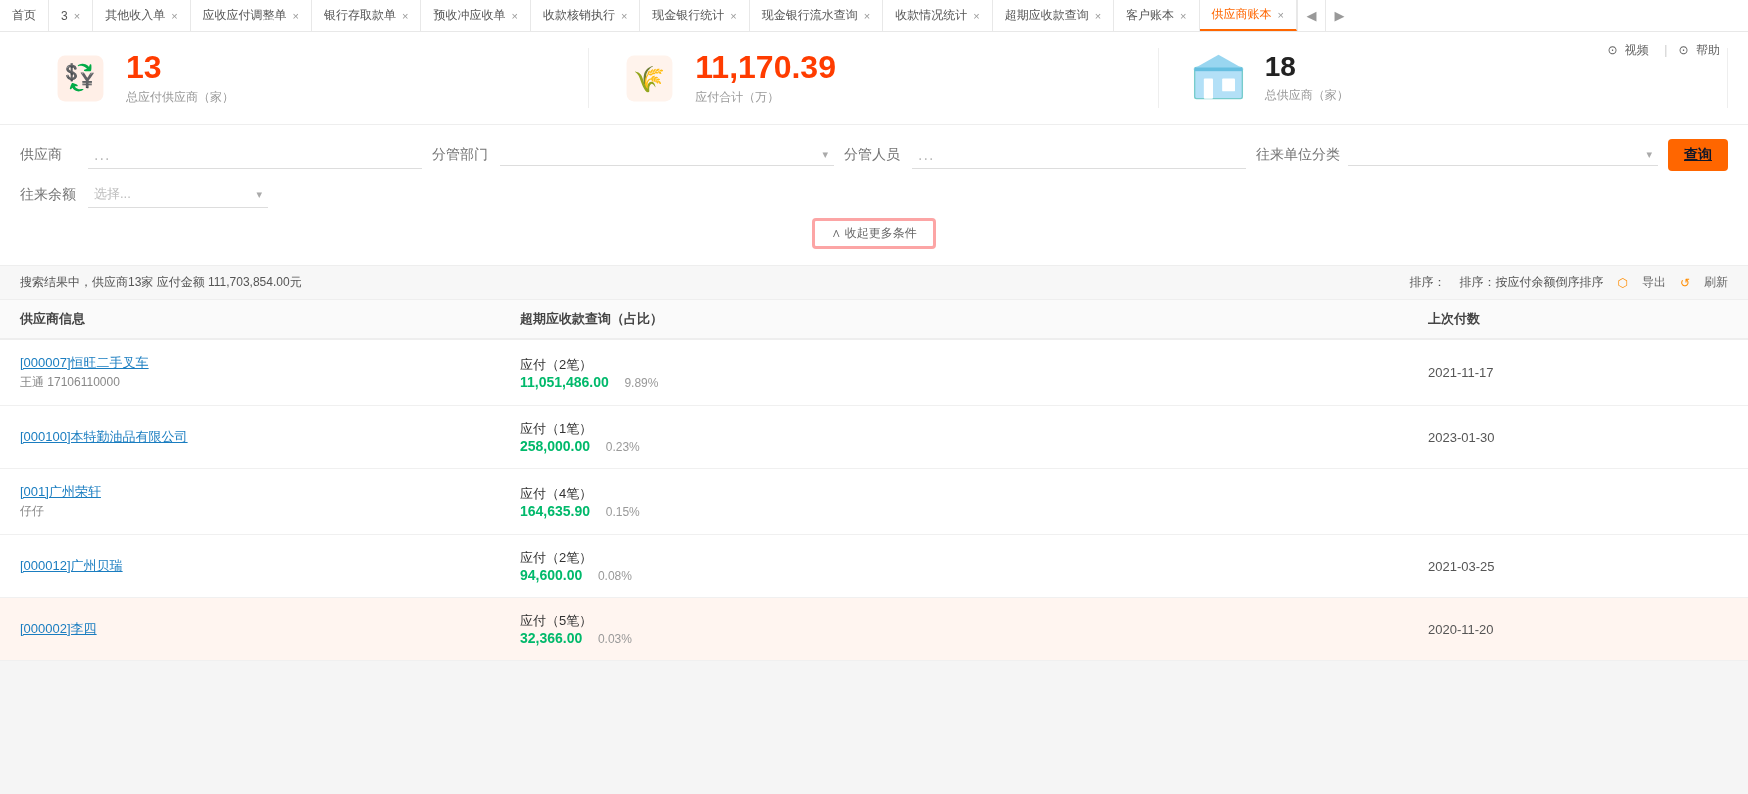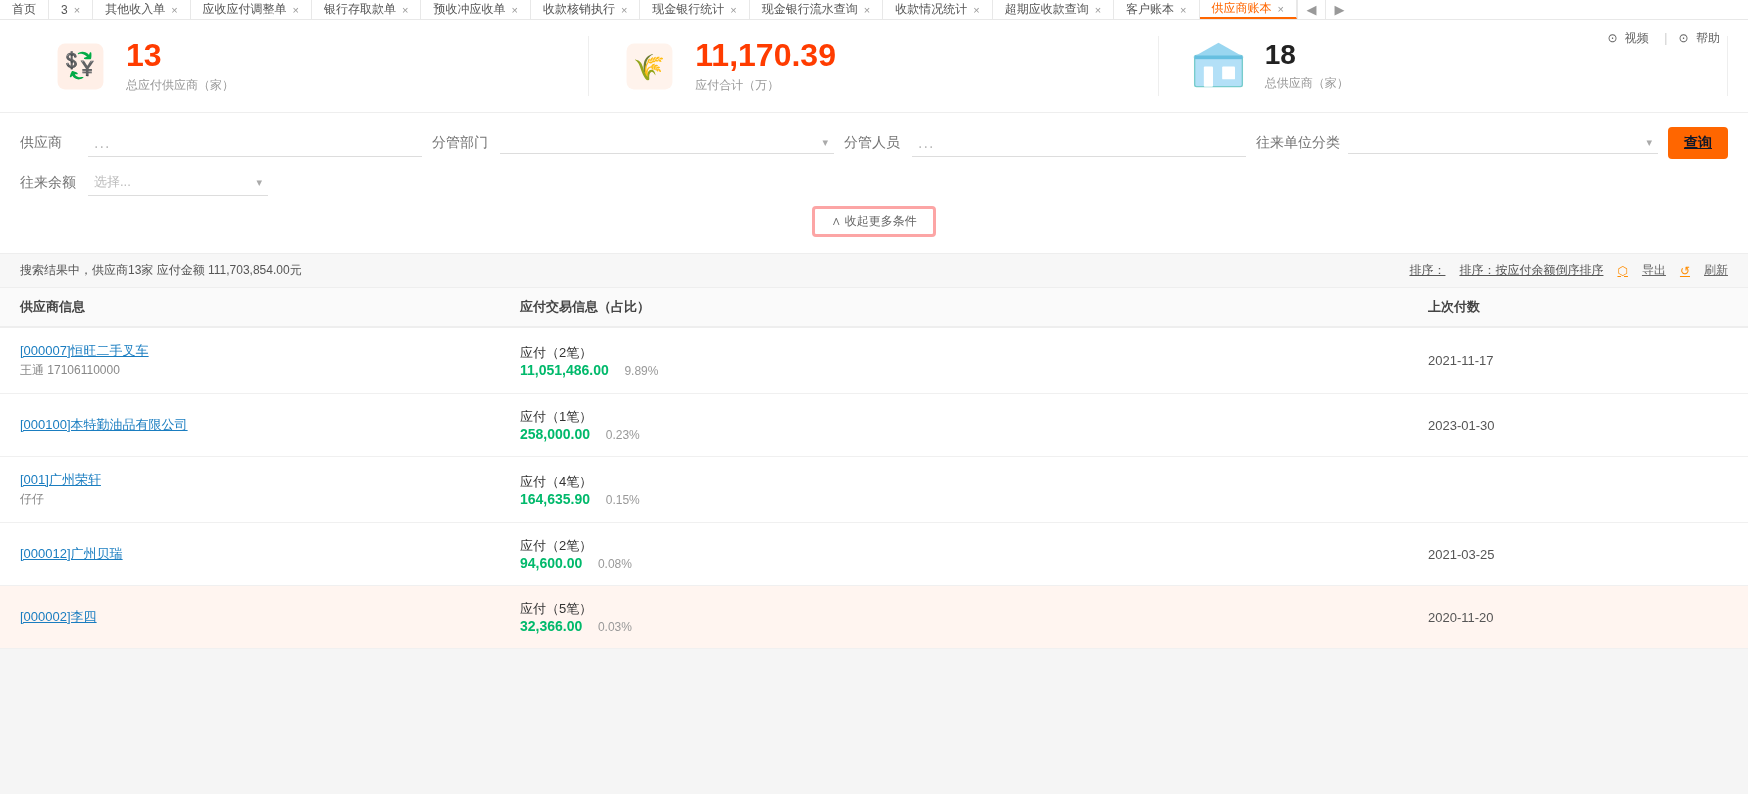--- a/index.html
+++ b/index.html
@@ -4,21 +4,21 @@
   <style>
     * { box-sizing: border-box; margin: 0; padding: 0; }
     body { font-family: "Microsoft YaHei", "PingFang SC", sans-serif; font-size: 13px; background: #f5f5f5; color: #333; overflow-x: hidden; }
 
     
     .top-nav {
       display: flex;
       align-items: center;
       background: #fff;
       border-bottom: 1px solid #e8e8e8;
-      height: 20px;
+      height: 32px;
       overflow: hidden;
     }
     .nav-tab {
       display: flex;
       align-items: center;
       padding: 0 12px;
       height: 100%;
       border-right: 1px solid #e8e8e8;
       white-space: nowrap;
       cursor: pointer;
@@ -168,21 +168,21 @@
       border-bottom: 1px solid #eee;
       font-size: 12px;
       color: #555;
     }
     .results-bar .right-actions {
       display: flex;
       align-items: center;
       gap: 14px;
       color: #666;
     }
-    .results-bar .right-actions span { cursor: pointer; text-decoration: underline; }
+    .results-bar .right-actions span { cursor: pointer; }
     .sort-label { color: #555; font-size: 12px; }
 
     
     .data-table {
       background: #fff;
       width: 100%;
     }
     .table-header {
       display: grid;
       grid-template-columns: 500px 1fr 300px;
@@ -380,21 +380,21 @@
     <span style="color:#ff8c00;">⬡</span>
     <span>导出</span>
     <span style="color:#ff8c00;">↺</span>
     <span>刷新</span>
   </div>
 </div>
 
 <div class="data-table">
   <div class="table-header">
     <span>供应商信息</span>
-    <span>应付交易信息（占比）</span>
+    <span>超期应收款查询（占比）</span>
     <span>上次付数</span>
   </div>
 
 
   <div class="table-row">
     <div>
       <div class="supplier-name">[000007]恒旺二手叉车</div>
       <div class="supplier-sub">王通  17106110000</div>
     </div>
     <div class="tx-info">

